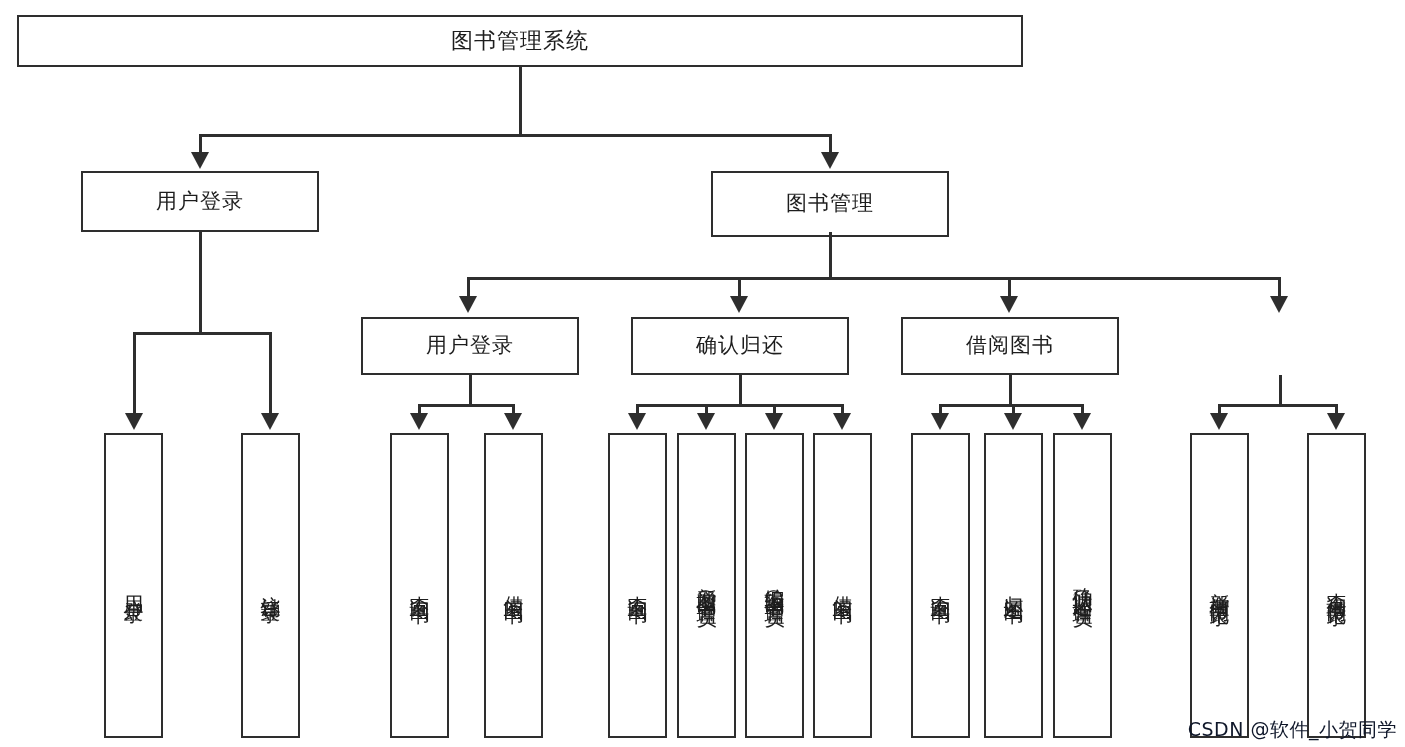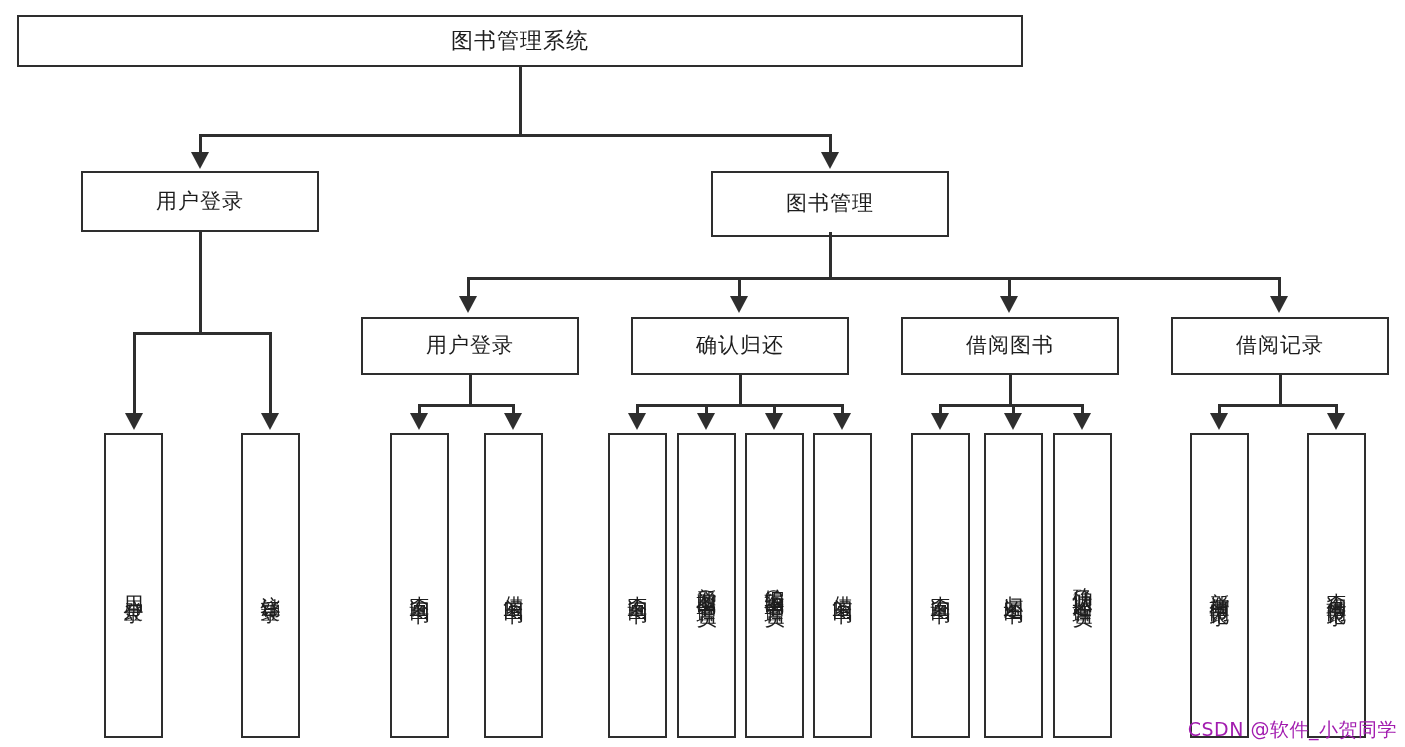--- a/index.html
+++ b/index.html
@@ -71,21 +71,21 @@
     border-left: 9px solid transparent;
     border-right: 9px solid transparent;
     border-top: 17px solid #2e2e2e;
   }
   
   #watermark {
     position: absolute;
     right: 8px;
     bottom: 4px;
     font-size: 19px;
-    color: #a21caf;
+    color: #0f172a;
     white-space: nowrap;
     letter-spacing: 0.5px;
   }
 </style>
 </head>
 <body>
 
 <div id="canvas">
 
   <div class="node horiz root" style="left:17px; top:15px; width:1006px; height:52px;">
@@ -126,23 +126,20 @@
 
   <div class="node horiz" style="left:361px; top:317px; width:218px; height:58px;">
     <span>用户登录</span>
   </div>
   <div class="node horiz" style="left:631px; top:317px; width:218px; height:58px;">
     <span>确认归还</span>
   </div>
   <div class="node horiz" style="left:901px; top:317px; width:218px; height:58px;">
     <span>借阅图书</span>
   </div>
-  <div class="node horiz" style="left:1171px; top:317px; width:218px; height:58px;">
-    <span>借阅记录</span>
-  </div>
 
   <div class="vline" style="left:469px; top:375px; height:32px;"></div>
   <div class="hline" style="left:418px; top:404px; width:97px;"></div>
   <div class="vline" style="left:418px; top:404px; height:12px;"></div>
   <div class="arrow" style="left:410px; top:413px;"></div>
   <div class="vline" style="left:512px; top:404px; height:12px;"></div>
   <div class="arrow" style="left:504px; top:413px;"></div>
 
   <div class="vline" style="left:739px; top:375px; height:32px;"></div>
   <div class="hline" style="left:636px; top:404px; width:207px;"></div>

